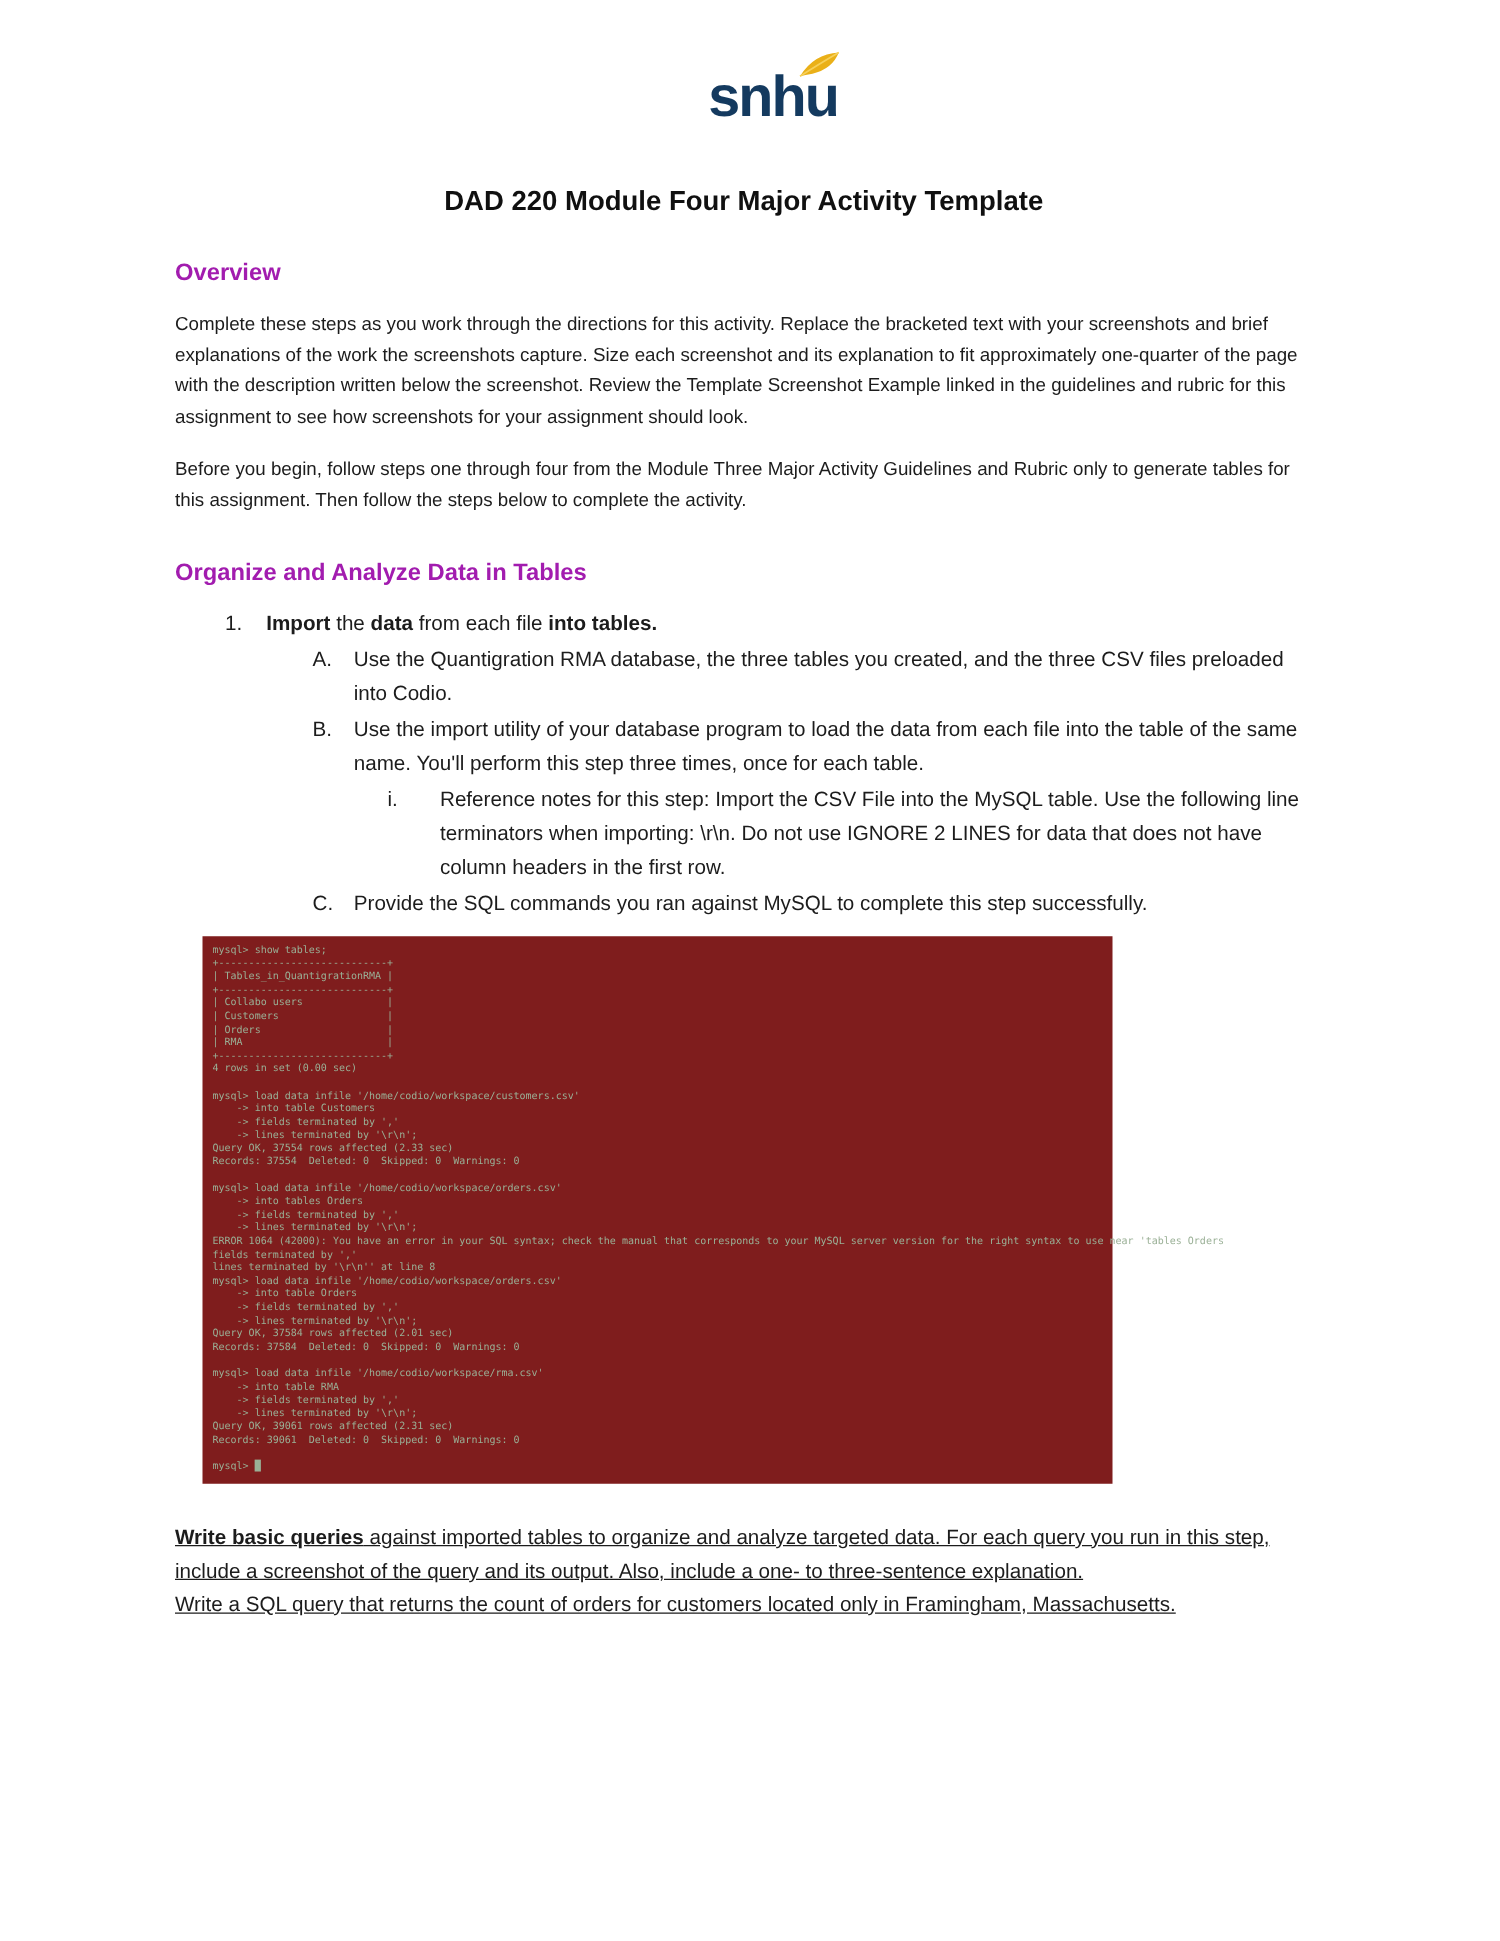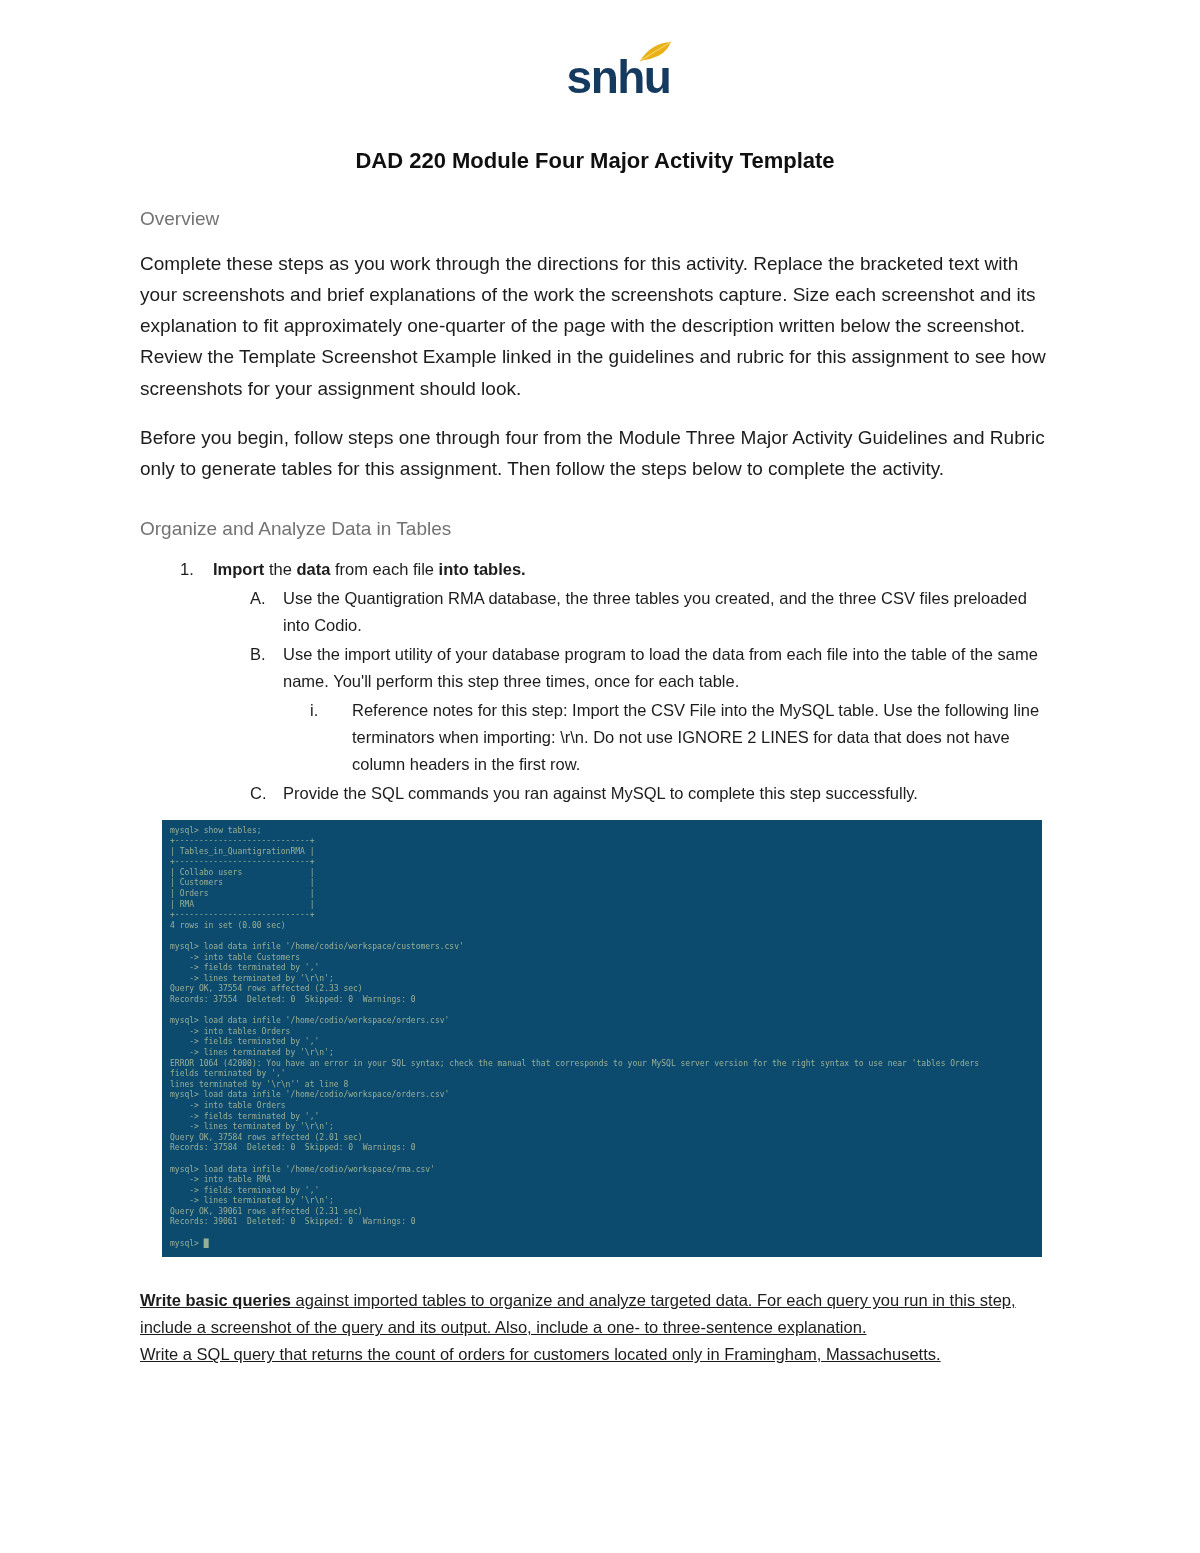--- a/index.html
+++ b/index.html
@@ -6,33 +6,33 @@
   body { width:1200px; height:1553px; font-family:"Liberation Sans", sans-serif; color:#1c1c1c; }
   .page { box-sizing:border-box; width:1200px; height:1553px; padding:54px 150px 0 140px; position:relative; overflow:hidden; }
 
   .logo-wrap { text-align:center; height:78px; }
   .logo { position:relative; display:inline-block; }
   .logo-text { font-size:46px; font-weight:bold; color:#143a5f; letter-spacing:-1.5px; line-height:1;margin-left:47px; }
   .logo-leaf { position:absolute; top:-14px; right:-4px; }
 
   .title { text-align:center; font-size:22px; font-weight:bold; color:#101010; margin:16px 0 0 0; }
 
-  .h2 { font-size:19px; font-weight:normal; color:#737373; margin:34px 0 0 0; }
+  .h2 { font-size:19px; font-weight:bold; color:#a21caf; margin:34px 0 0 0; }
 
-  .para { font-size:19px; line-height:1.64; margin:18px 0 0 0; }
+  .para { font-size:15px; line-height:1.64; margin:18px 0 0 0; }
 
   .li { display:flex; font-size:16.5px; line-height:1.64; }
   .l1 { margin:16px 0 0 40px; }
   .l2 { margin:2px 0 0 110px; }
   .l3 { margin:2px 0 0 170px; }
   .marker { flex:none; width:33px; }
   .l3 .marker { width:42px; }
   .li-text { flex:1; }
 
-  .terminal { box-sizing:border-box; margin:12px 0 0 22px; width:880px; background:#0c4a6e; padding:6px 8px 8px 8px; }
+  .terminal { box-sizing:border-box; margin:12px 0 0 22px; width:728px; background:#7f1d1d; padding:6px 8px 8px 8px; }
   .term-line { font-family:"DejaVu Sans Mono", monospace; font-size:8px; line-height:10.6px; color:#9ab096; white-space:pre; }
 
   .queries { font-size:16.5px; line-height:1.64; margin:30px 0 0 0;text-decoration:underline; }
   b { font-weight:bold; }
 </style>
 </head>
 <body>
 
 <div class="page">
 

